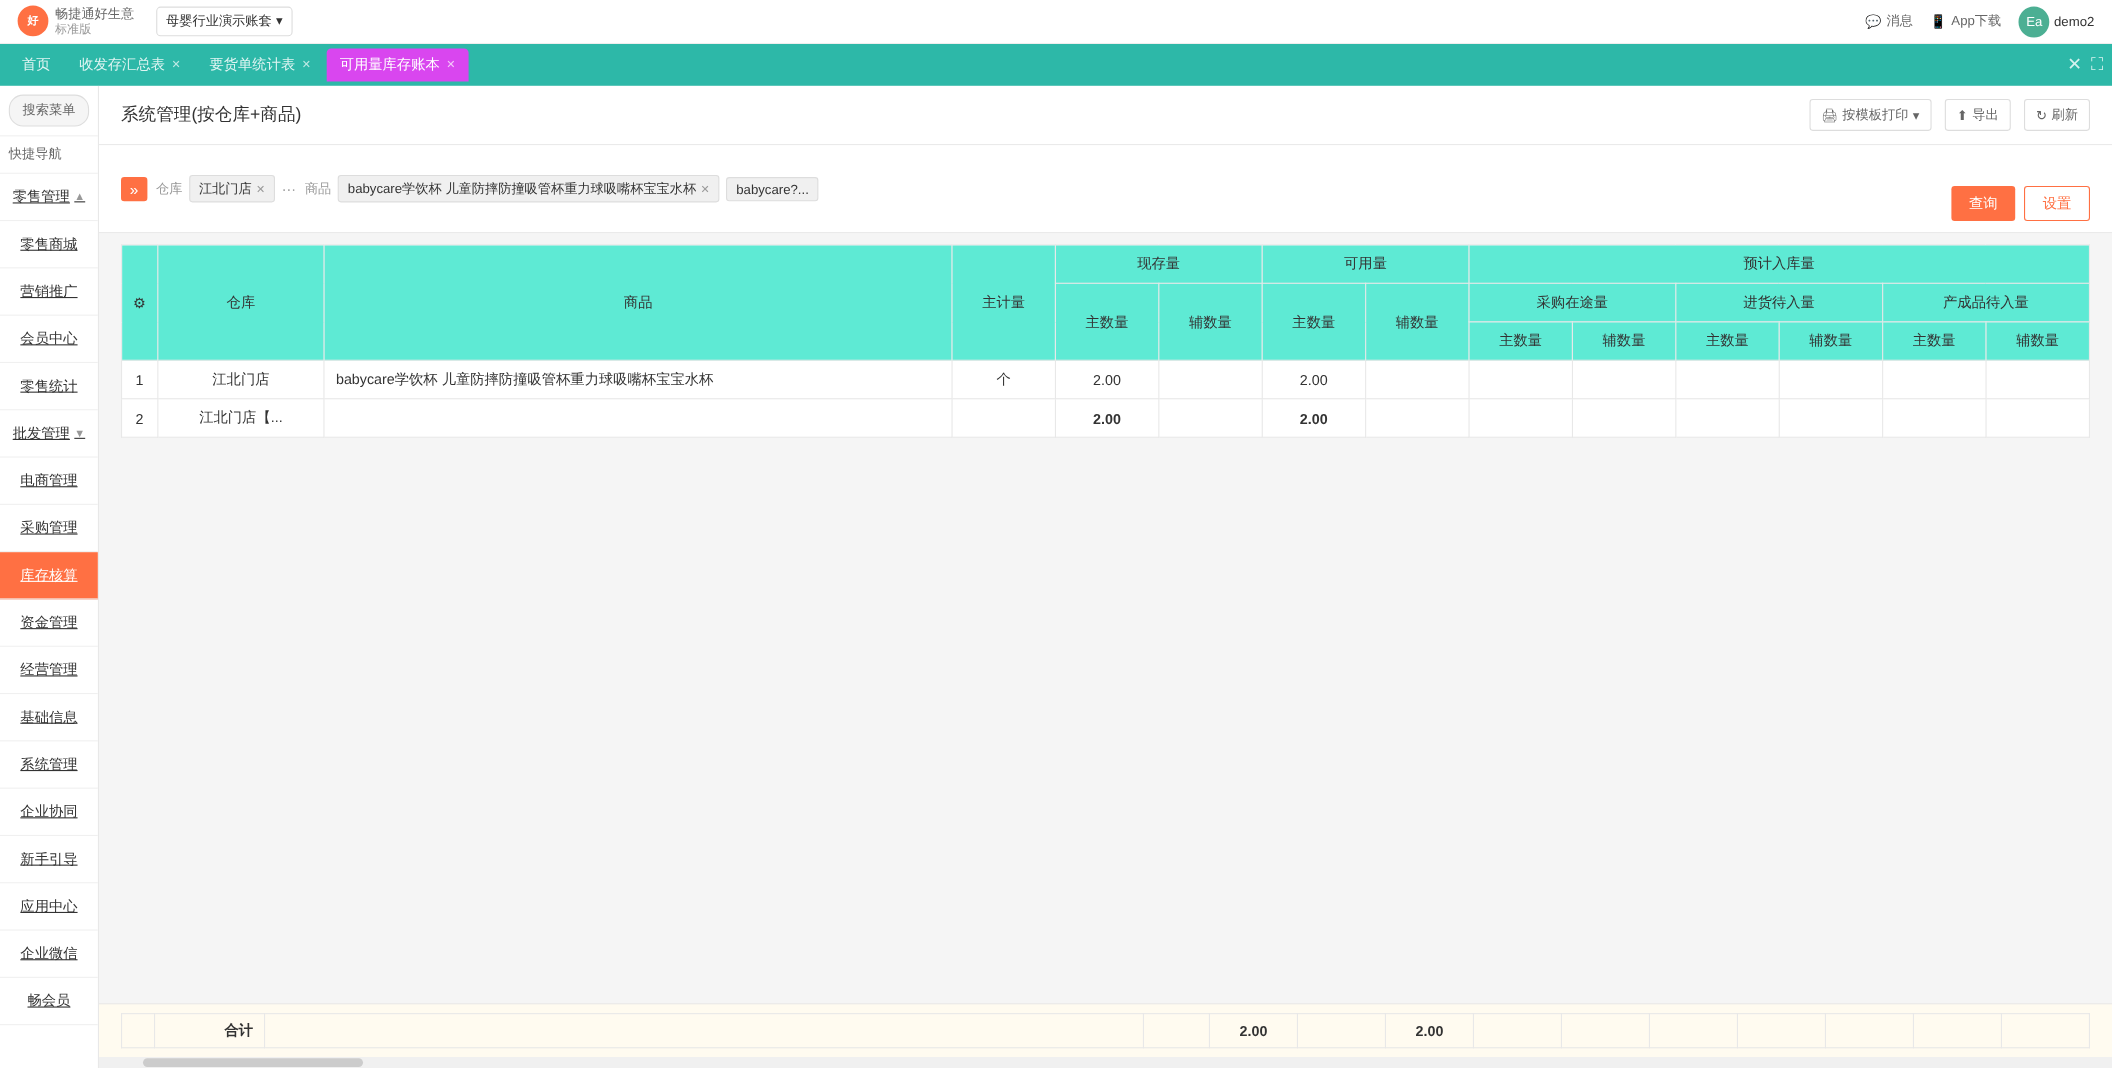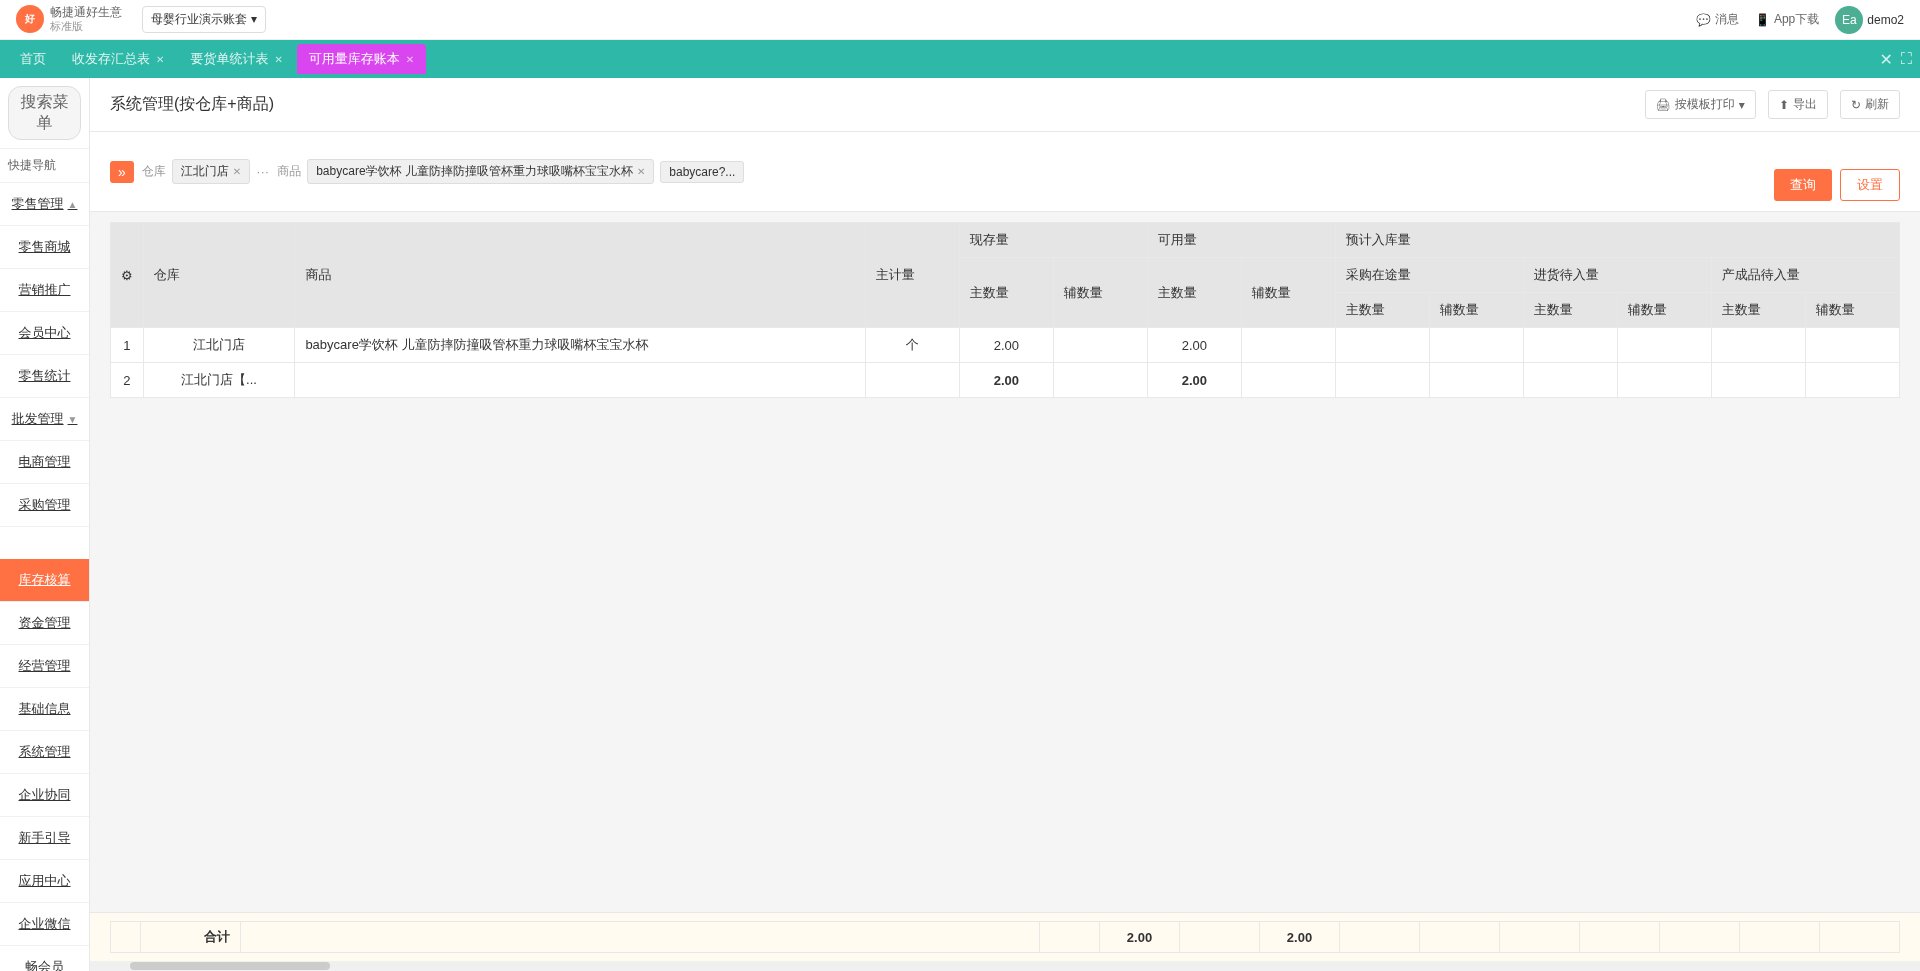--- a/index.html
+++ b/index.html
@@ -72,21 +72,21 @@
       overflow-y: auto;
     }
     .sidebar-search {
       padding: 8px;
       border-bottom: 1px solid #f0f0f0;
     }
     .sidebar-search-btn {
       width: 100%;
       padding: 5px;
       text-align: center;
-      font-size: 16px;
+      font-size: 12px;
       color: #666;
       background: #f5f5f5;
       border: 1px solid #ddd;
       border-radius: 13px;
       cursor: pointer;
     }
     .sidebar-nav-btn {
       padding: 8px;
       text-align: left;
       font-size: 12px;
@@ -100,21 +100,21 @@
       font-size: 13px;
       color: #333;
       cursor: pointer;
       border-bottom: 1px solid #f0f0f0;
       display: flex;
       align-items: center;
       justify-content: center;
       gap: 4px;
       text-decoration: underline;
     }
-    .sidebar-item.active { background: #ff7043; color: #fff; margin-top: 32px; }
+    .sidebar-item.active { background: #ff7043; color: #fff; }
     .sidebar-item .arrow { font-size: 10px; color: #999; }
 
     
     .content-area {
       flex: 1;
       display: flex;
       flex-direction: column;
       overflow: hidden;
       background: #f5f5f5;
     }
@@ -201,24 +201,24 @@
       overflow: auto;
       padding: 10px 20px;
     }
     .data-table {
       width: 100%;
       border-collapse: collapse;
       background: #fff;
       font-size: 13px;
     }
     .data-table thead tr th {
-      background: #e5e5e5;
+      background: #5eead4;
       border: 1px solid #e8e8e8;
       padding: 8px 10px;
-      text-align: left;
+      text-align: center;
       font-weight: 500;
       color: #333;
       white-space: nowrap;
     }
     .data-table tbody tr td {
       border: 1px solid #e8e8e8;
       padding: 8px 10px;
       text-align: center;
       color: #333;
       background: #fff;

